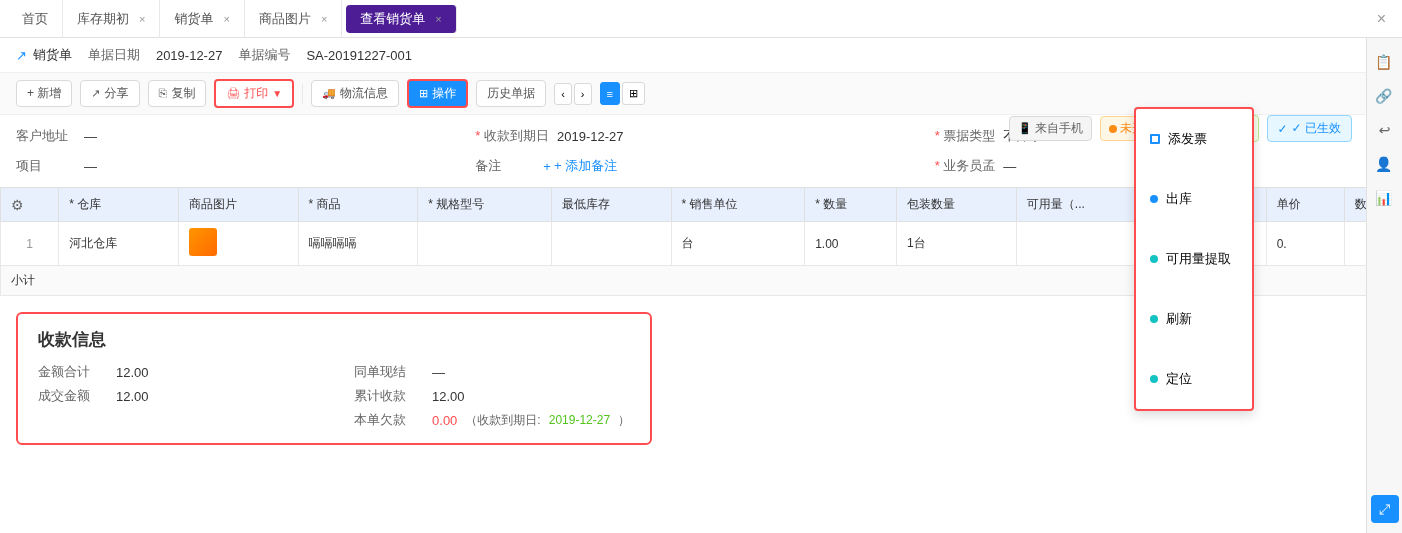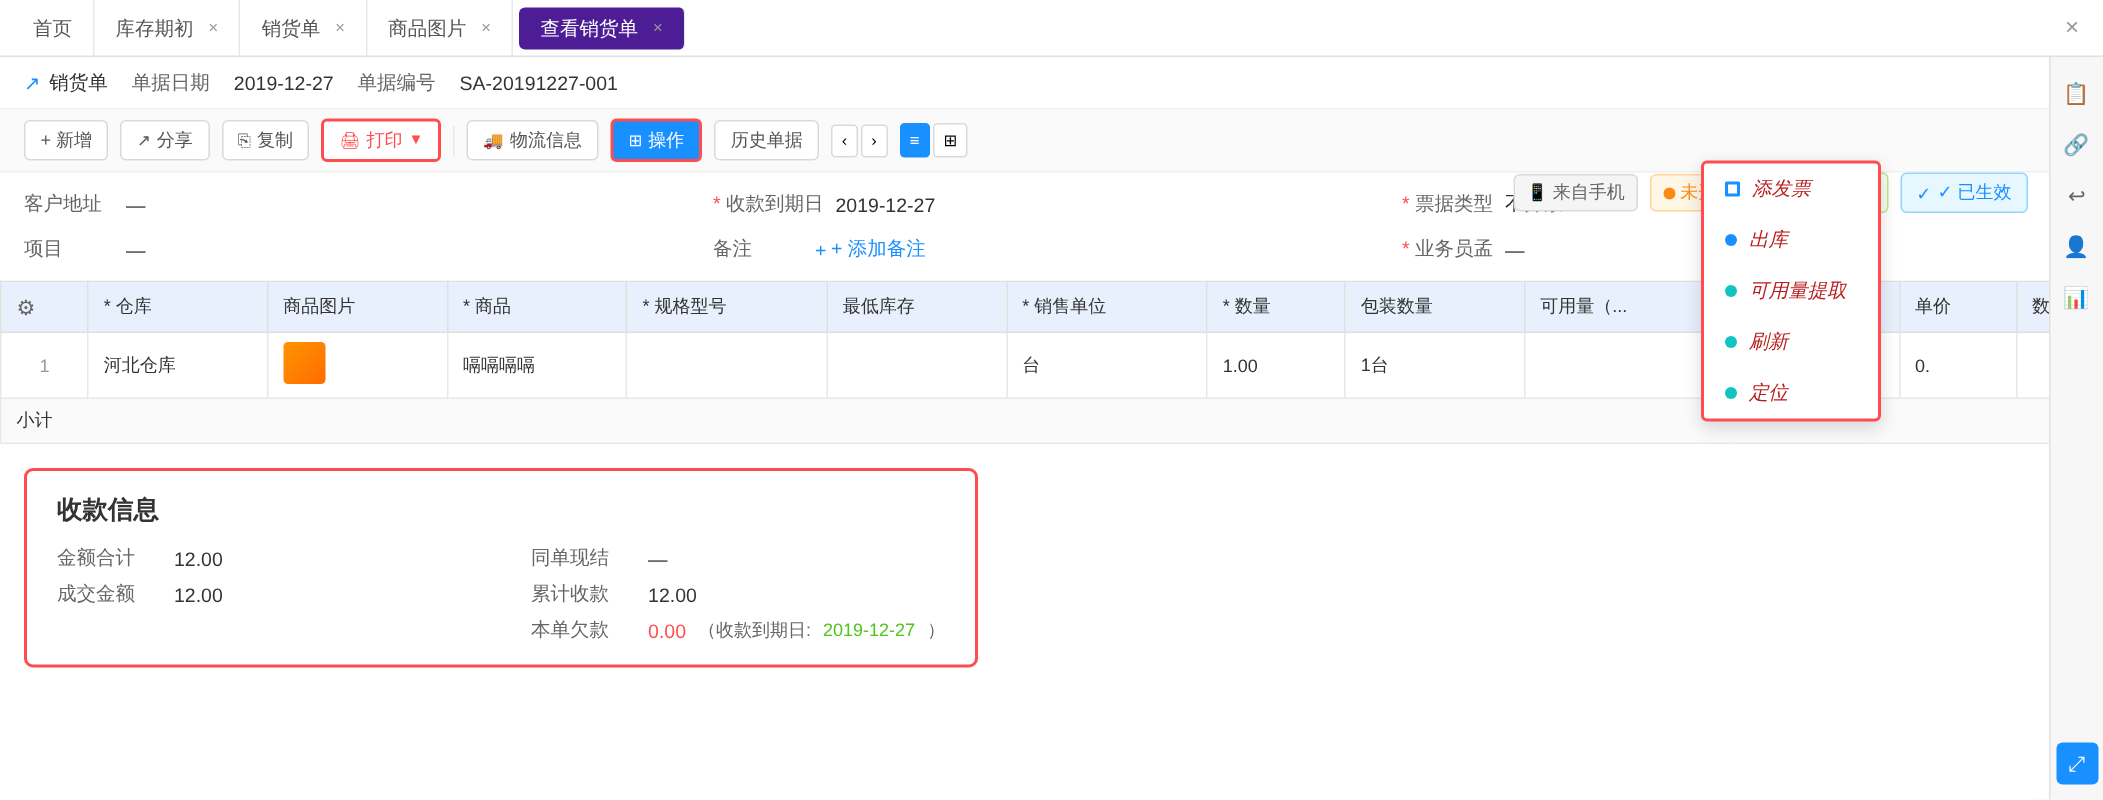--- a/index.html
+++ b/index.html
@@ -31,21 +31,21 @@
     .status-done { background: #f6ffed; border: 1px solid #b7eb8f; color: #52c41a; }
     .status-effect { background: #e6f7ff; border: 1px solid #91d5ff; color: #1890ff; }
 
     
     .mini-btn { display: flex; align-items: center; gap: 3px; padding: 3px 8px; border-radius: 4px; font-size: 12px; cursor: pointer; }
     .mini-btn.gray { background: #f5f5f5; border: 1px solid #d9d9d9; color: #666; }
     .mini-btn.orange { background: #fff7e6; border: 1px solid #ffd591; color: #fa8c16; }
 
     
     .dropdown-menu { position: absolute; top: 38px; right: 160px; background: #fff; border: 2px solid #ff4d4f; border-radius: 4px; z-index: 100; min-width: 120px; box-shadow: 0 4px 12px rgba(0,0,0,0.15); }
-    .dropdown-item { display: flex; align-items: center; gap: 8px; padding: 8px 14px; cursor: pointer; font-size: 13px; color: #b91c1c; font-style: italic; }
+    .dropdown-item { display: flex; align-items: center; gap: 8px; padding: 21px 14px; cursor: pointer; font-size: 13px; color: #000000; }
     .dropdown-item .dot { width: 8px; height: 8px; border-radius: 50%; }
     .dot-blue { background: #1890ff; }
     .square-icon { width: 10px; height: 10px; border: 2px solid #1890ff; border-radius: 1px; }
     .form-row { display: flex; align-items: center; gap: 8px; padding: 4px 0; }
     .form-row-label { color: #666; min-width: 60px; }
     .required::before { content: '* '; color: #ff4d4f; }
     .form-row-value { color: #333; }
     .add-note { color: #1890ff; cursor: pointer; display: flex; align-items: center; gap: 3px; }
 
     

